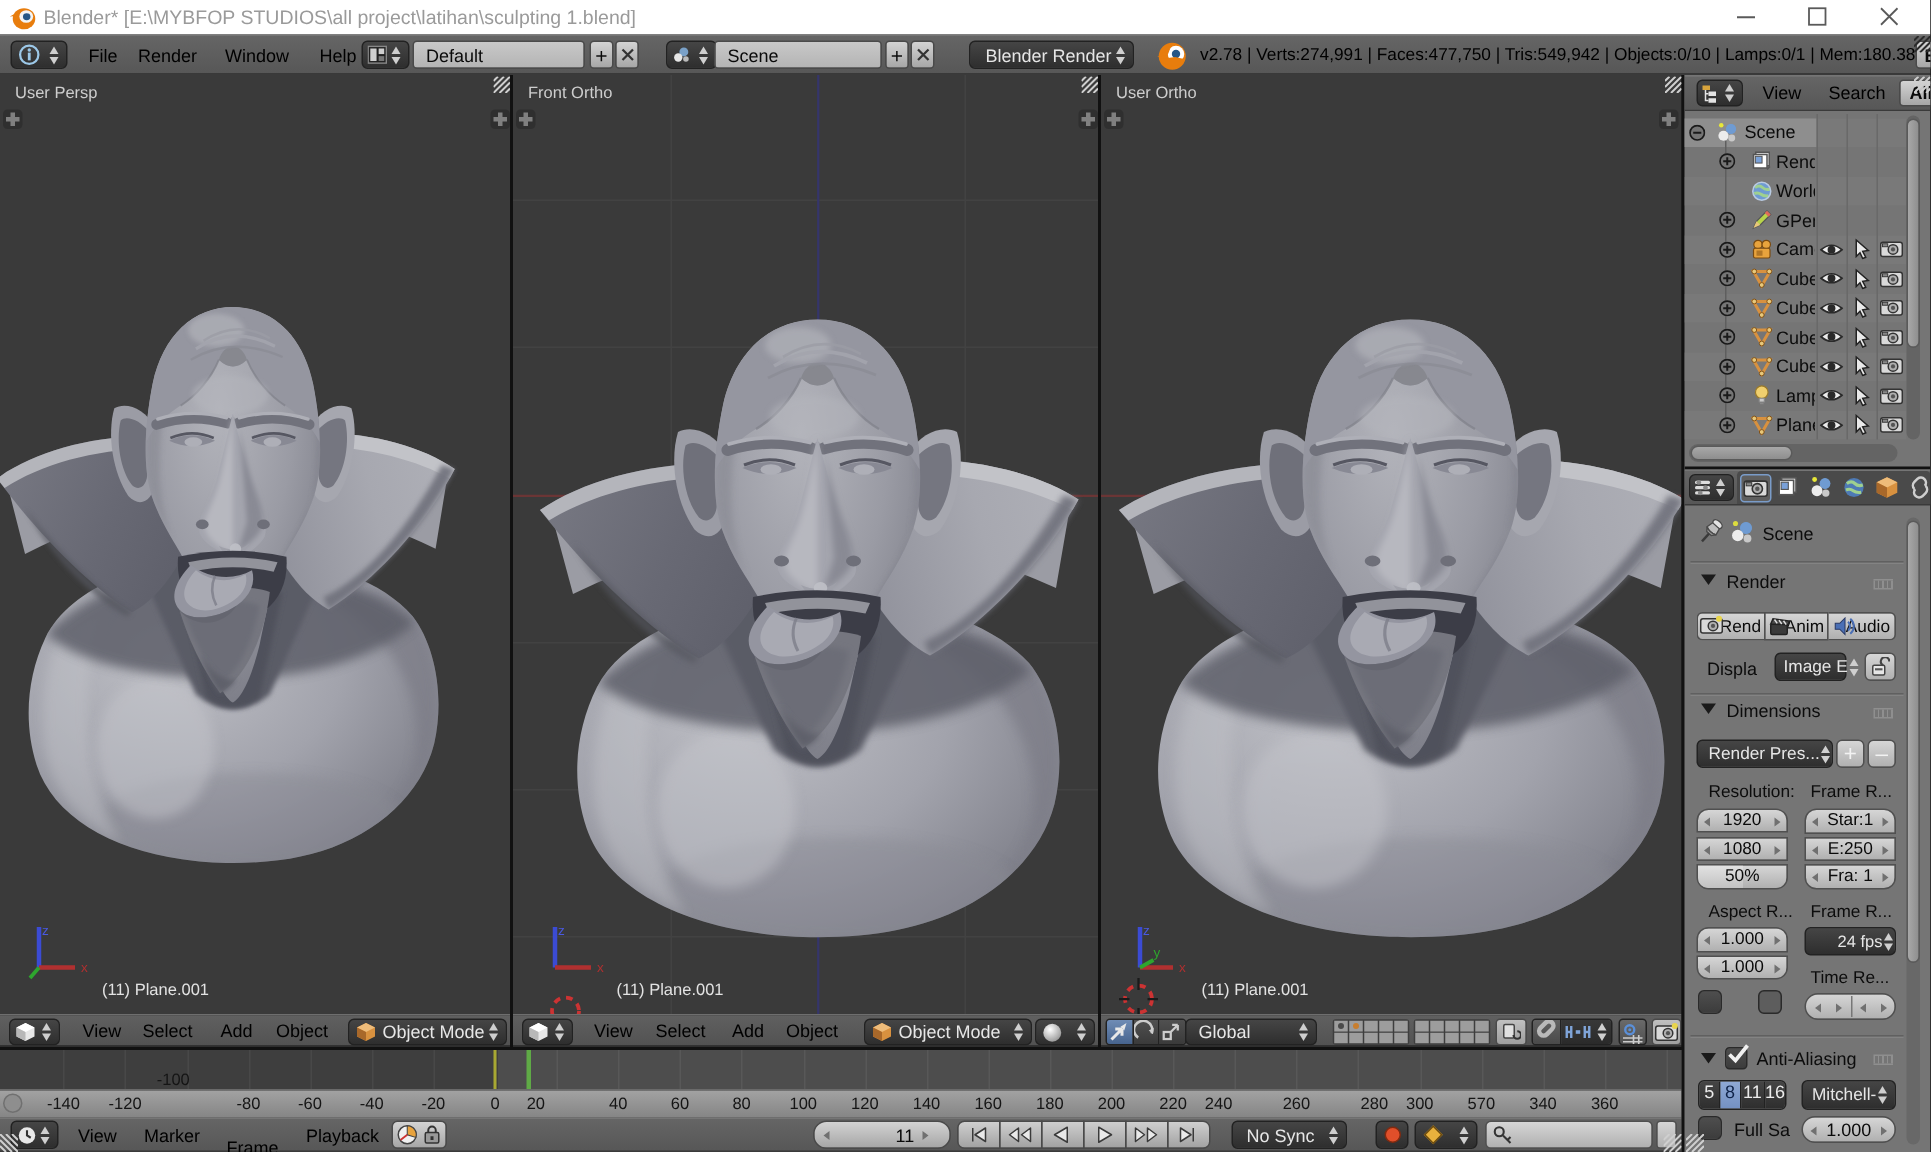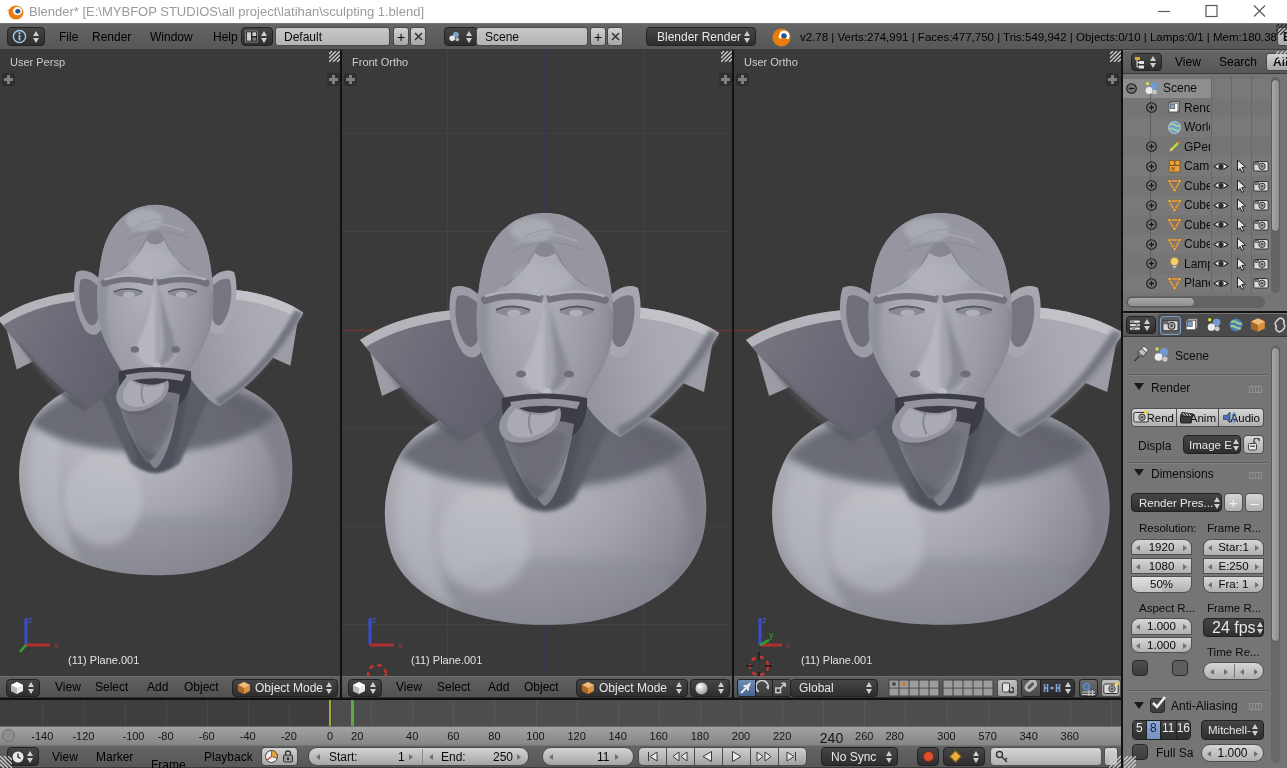--- a/index.html
+++ b/index.html
@@ -486,40 +486,40 @@
     <div class="abs" style="left:987.6px;top:0;width:1px;height:26px;background:#585858"></div>
     <div class="abs" style="left:1028.7px;top:0;width:1px;height:26px;background:#585858"></div>
     <div class="abs" style="left:1069.8000000000002px;top:0;width:1px;height:26px;background:#585858"></div>
     <div class="abs" style="left:1110.9px;top:0;width:1px;height:26px;background:#585858"></div>
   <div class="abs" style="left:329px;top:0;width:2px;height:26px;background:#a8a832"></div>
   <div class="abs" style="left:351px;top:0;width:2.5px;height:26px;background:#5faa46"></div>
   <div class="abs" style="left:0;top:26px;width:1121px;height:19px;background:linear-gradient(#a2a2a2,#858585);border-top:1px solid #6a6a6a"></div>
   <div class="abs" style="left:2px;top:29px;width:13px;height:13px;border-radius:50%;background:#8e8e8e;border:1px solid #707070"></div>
   <div class="abs" style="left:22.299999999999955px;top:30px;width:40px;text-align:center;font-size:11px;color:#151515">-140</div>
     <div class="abs" style="left:63.39999999999998px;top:30px;width:40px;text-align:center;font-size:11px;color:#151515">-120</div>
-    <div class="abs" style="left:104.49999999999997px;top:30px;width:40px;text-align:right;font-size:11px;color:#151515">-100</div>
+    <div class="abs" style="left:104.49999999999997px;top:14px;width:40px;text-align:left;font-size:11px;color:#151515">-100</div>
     <div class="abs" style="left:145.6px;top:30px;width:40px;text-align:center;font-size:11px;color:#151515">-80</div>
     <div class="abs" style="left:186.7px;top:30px;width:40px;text-align:center;font-size:11px;color:#151515">-60</div>
     <div class="abs" style="left:227.8px;top:30px;width:40px;text-align:center;font-size:11px;color:#151515">-40</div>
     <div class="abs" style="left:268.9px;top:30px;width:40px;text-align:center;font-size:11px;color:#151515">-20</div>
     <div class="abs" style="left:310px;top:30px;width:40px;text-align:center;font-size:11px;color:#151515">0</div>
     <div class="abs" style="left:351.1px;top:30px;width:40px;font-size:11px;color:#151515">20</div>
     <div class="abs" style="left:392.2px;top:30px;width:40px;text-align:center;font-size:11px;color:#151515">40</div>
     <div class="abs" style="left:433.3px;top:30px;width:40px;text-align:center;font-size:11px;color:#151515">60</div>
     <div class="abs" style="left:474.4px;top:30px;width:40px;text-align:center;font-size:11px;color:#151515">80</div>
     <div class="abs" style="left:515.5px;top:30px;width:40px;text-align:center;font-size:11px;color:#151515">100</div>
     <div class="abs" style="left:556.6px;top:30px;width:40px;text-align:center;font-size:11px;color:#151515">120</div>
     <div class="abs" style="left:597.7px;top:30px;width:40px;text-align:center;font-size:11px;color:#151515">140</div>
     <div class="abs" style="left:638.8px;top:30px;width:40px;text-align:center;font-size:11px;color:#151515">160</div>
     <div class="abs" style="left:679.9000000000001px;top:30px;width:40px;text-align:center;font-size:11px;color:#151515">180</div>
     <div class="abs" style="left:721px;top:30px;width:40px;text-align:center;font-size:11px;color:#151515">200</div>
     <div class="abs" style="left:762.1px;top:30px;width:40px;text-align:center;font-size:11px;color:#151515">220</div>
-    <div class="abs" style="left:803.2px;top:30px;width:40px;text-align:right;font-size:14px;color:#151515">240</div>
+    <div class="abs" style="left:803.2px;top:30px;width:40px;text-align:left;font-size:11px;color:#151515">240</div>
     <div class="abs" style="left:844.3000000000001px;top:30px;width:40px;text-align:center;font-size:11px;color:#151515">260</div>
-    <div class="abs" style="left:885.4000000000001px;top:30px;width:40px;text-align:left;font-size:11px;color:#151515">280</div>
+    <div class="abs" style="left:885.4000000000001px;top:30px;width:40px;text-align:right;font-size:11px;color:#151515">280</div>
     <div class="abs" style="left:926.5px;top:30px;width:40px;text-align:center;font-size:11px;color:#151515">300</div>
     <div class="abs" style="left:967.6px;top:30px;width:40px;text-align:center;font-size:11px;color:#151515">570</div>
     <div class="abs" style="left:1008.7px;top:30px;width:40px;text-align:center;font-size:11px;color:#151515">340</div>
     <div class="abs" style="left:1049.8000000000002px;top:30px;width:40px;text-align:center;font-size:11px;color:#151515">360</div>
   <div class="hdr abs" style="left:0;top:45px;width:1121px;height:23px"></div>
   <div class="dk" style="left:7px;top:47px;width:32px;height:19px">
     <svg width="14" height="14" viewBox="0 0 14 14" style="margin-left:3px;flex:none">
         <circle cx="7" cy="7" r="5.5" fill="#e8e8e8"></circle>
         <path d="M7 3.5 V7 L9.5 8.5" stroke="#333" stroke-width="1.4" fill="none"></path>
       </svg>
@@ -533,31 +533,20 @@
     <svg width="15" height="15" viewBox="0 0 15 15" style="margin-left:2px;flex:none">
         <circle cx="7.5" cy="7.5" r="6" fill="#f0f0f0" stroke="#444"></circle>
         <path d="M7.5 7.5 L7.5 1.5 A6 6 0 0 1 13.2 9.3 Z" fill="#e8a33d" stroke="#444" stroke-width="0.7"></path>
         <path d="M7.5 7.5 L3 11" stroke="#c33" stroke-width="1.2"></path>
       </svg>
     <svg width="12" height="13" viewBox="0 0 12 13" style="margin-left:3px;flex:none">
         <rect x="1.5" y="5" width="9" height="7" rx="1" fill="#999" stroke="#333"></rect>
         <path d="M3.5 5 V3.5 A2.5 2.5 0 0 1 8.5 3.5 V5" fill="none" stroke="#333" stroke-width="1.3"></path>
         <rect x="5" y="7.5" width="2" height="2.5" fill="#333"></rect>
       </svg>
-  </div>
-  <div class="lt" style="left:308px;top:47px;width:221px;height:19px">
-    <span class="arrL" style="margin-left:7px"></span>
-    <span style="margin-left:9px">Start:</span>
-    <span style="position:absolute;left:89px">1</span>
-    <span class="arrR" style="position:absolute;left:100px;top:6px"></span>
-    <span style="position:absolute;left:113px;top:1px;width:1px;height:15px;background:#8b8b8b"></span>
-    <span class="arrL" style="position:absolute;left:120px;top:6px"></span>
-    <span style="position:absolute;left:132px">End:</span>
-    <span style="position:absolute;left:184px">250</span>
-    <span class="arrR" style="position:absolute;left:208px;top:6px"></span>
   </div>
   <div class="lt" style="left:542px;top:47px;width:92px;height:19px">
     <span class="arrL" style="margin-left:6px"></span>
     <span style="position:absolute;left:54px">11</span>
     <span class="arrR" style="position:absolute;left:72px;top:6px"></span>
   </div>
   <div id="playbtns" class="abs" style="left:638px;top:47px;width:170px;height:19px">
       <div style="position:absolute;left:0px;top:0;width:29px;height:19px;background:linear-gradient(#cfcfcf,#a2a2a2);border:1px solid #4a4a4a;border-radius:5px 0 0 5px"><svg width="26" height="17" viewBox="0 0 26 17">
           <path d="M9.5 4 V13 M18 4 L11 8.5 L18 13 Z" fill="#e9e9e9" stroke="#3a3a3a" stroke-width="1" stroke-linejoin="round"></path>
         </svg></div>
@@ -926,21 +915,21 @@
     <svg class="abs" style="left:56px;top:360px" width="15" height="15" viewBox="0 0 15 15">
       <rect x="1.5" y="6" width="11" height="7" rx="1" fill="#3a3a3a" stroke="#222"></rect>
       <path d="M1.5 6 L3 2.5 L14 4 L13 6.5 Z" fill="#4a4a4a" stroke="#222"></path>
       <path d="M4 3 l1.8 2.6 M7 3.4 l1.8 2.6 M10 3.8 l1.8 2.6" stroke="#ddd" stroke-width="1"></path>
     </svg>
     <svg class="abs" style="left:99px;top:360px" width="15" height="15" viewBox="0 0 15 15">
       <path d="M1.5 5.5 H4.5 L8 2 V13 L4.5 9.5 H1.5 Z" fill="#4a6fb5" stroke="#2a3a66" stroke-width="0.7"></path>
       <path d="M10 4.5 A4 4 0 0 1 10 10.5 M11.5 2.5 A6.5 6.5 0 0 1 11.5 12.5" fill="none" stroke="#4a6fb5" stroke-width="1.4"></path>
     </svg>
   <div class="ptxt" style="left:15px;top:389px">Displa</div>
-  <div class="dk" style="left:60px;top:385px;width:58px;height:19px">
+  <div class="dk" style="left:60px;top:385px;width:48px;height:19px">
       <span style="margin-left:5px;font-size:11.5px">Image E</span>
       <div class="updn"></div>
     </div>
   <div class="fld" style="left:120px;top:385px;width:21px;height:19px;border-radius:4px">
     <svg width="13" height="14" viewBox="0 0 13 14">
         <rect x="1.5" y="5.5" width="8" height="6.5" rx="1" fill="#e6e6e6" stroke="#444"></rect>
         <path d="M8.5 5.5 a2.8 2.8 0 1 1 4 -2.5" fill="none" stroke="#444" stroke-width="1.4"></path>
         <rect x="3" y="7.5" width="5" height="1.4" fill="#555"></rect>
       </svg>
   </div>
@@ -991,21 +980,21 @@
       <span style="position:relative;font-size:11.5px">1.000</span>
     </div>
     <div class="fld" style="left:8px;top:586.5px;width:61px;height:16.5px;border-radius:0 0 8px 8px;overflow:hidden">
       <span class="arrL" style="position:absolute;left:4px;top:5px"></span>
       <span class="arrR" style="position:absolute;right:4px;top:5px"></span>
       <span style="position:relative;font-size:11.5px">1.000</span>
     </div>
   <div class="ptxt" style="left:16px;top:552px;font-size:11.5px">Aspect R...</div>
   <div class="ptxt" style="left:84px;top:552px;font-size:11.5px">Frame R...</div>
   <div class="dk" style="left:80px;top:568px;width:61px;height:19px">
-      <span style="margin-left:8px;font-size:16px">24 fps</span>
+      <span style="margin-left:21px;font-size:11px">24 fps</span>
       <div class="updn"></div>
     </div>
   <div class="ptxt" style="left:84px;top:596px;font-size:11.5px">Time Re...</div>
   <div class="fld" style="left:80px;top:612px;width:61px;height:18px;border-radius:9px">
     <span class="arrL" style="position:absolute;left:6px;top:5.5px"></span>
       <span class="arrR" style="position:absolute;left:20px;top:5.5px"></span>
     <span style="position:absolute;left:30px;top:1px;width:1px;height:14px;background:#777"></span>
     <span class="arrL" style="position:absolute;left:36px;top:5.5px"></span>
       <span class="arrR" style="position:absolute;left:50px;top:5.5px"></span>
   </div>

